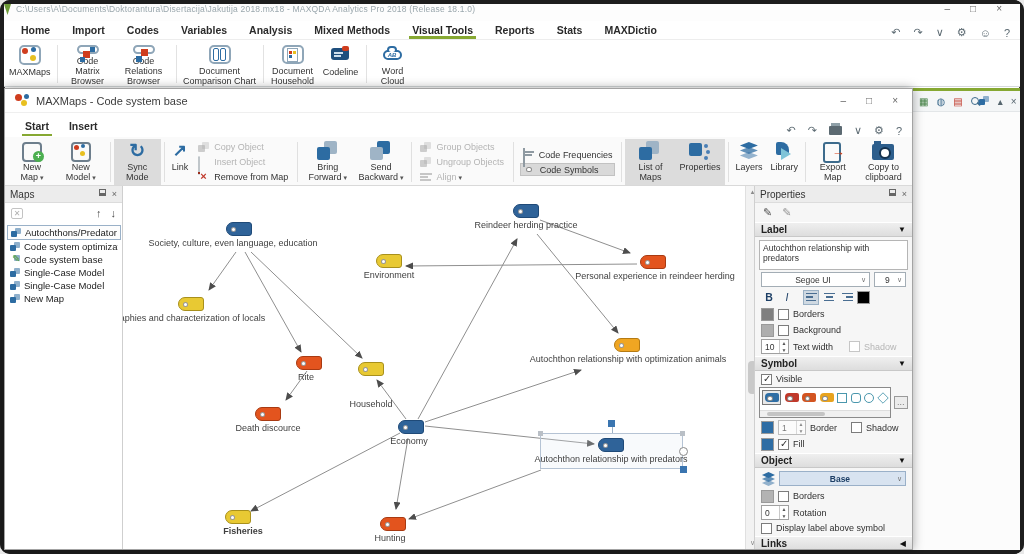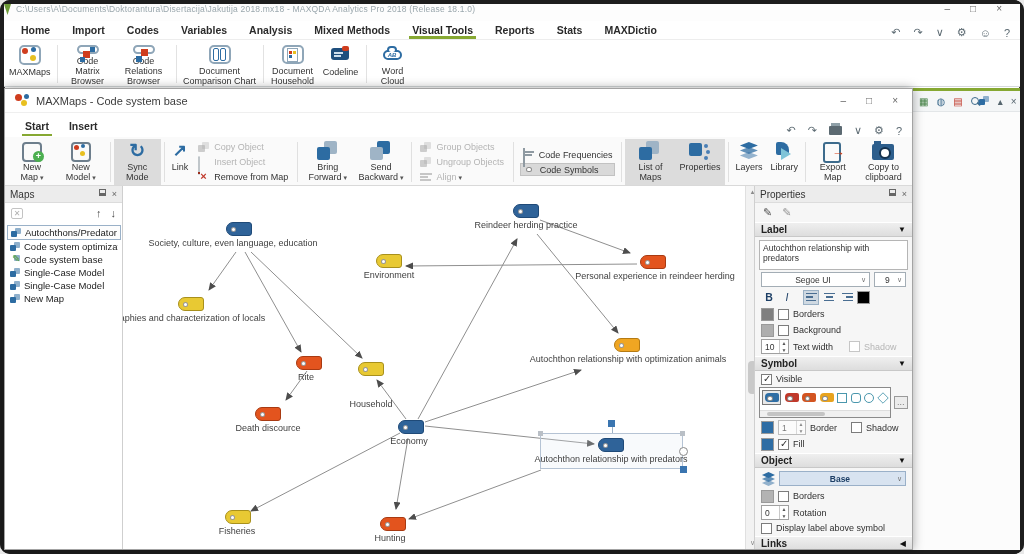--- a/index.html
+++ b/index.html
@@ -594,21 +594,21 @@
         </div><div class="clabel" style="left: 248px; top: 176px; margin-top: 37px;">Household</div><div class="cnode" style="left: 132px; top: 221px; background: rgb(227, 84, 30); border-color: rgb(168, 58, 18);">
           <span class="cdot"></span>
         </div><div class="clabel" style="left: 145px; top: 237px;">Death discource</div><div class="cnode" style="left: 275px; top: 234px; background: rgb(47, 99, 153); border-color: rgb(31, 74, 120);">
           <span class="cdot"></span>
         </div><div class="clabel" style="left: 286px; top: 250px;">Economy</div><div class="cnode" style="left: 491px; top: 152px; background: rgb(240, 166, 34); border-color: rgb(181, 122, 18);">
           <span class="cdot"></span>
         </div><div class="clabel" style="left: 505px; top: 168px;">Autochthon relationship with optimization animals</div><div class="cnode" style="left: 475px; top: 252px; background: rgb(47, 99, 153); border-color: rgb(31, 74, 120);">
           <span class="cdot"></span>
         </div><div class="clabel" style="left: 488px; top: 268px;">Autochthon relationship with predators</div><div class="cnode" style="left: 102px; top: 324px; background: rgb(232, 201, 51); border-color: rgb(168, 144, 28);">
           <span class="cdot"></span>
-        </div><div class="clabel" style="left: 114px; top: 340px;">Fisheries</div><div class="cnode" style="left: 257px; top: 331px; background: rgb(227, 84, 30); border-color: rgb(168, 58, 18);">
+        </div><div class="clabel" style="left: 120px; top: 340px; font-weight: bold;">Fisheries</div><div class="cnode" style="left: 257px; top: 331px; background: rgb(227, 84, 30); border-color: rgb(168, 58, 18);">
           <span class="cdot"></span>
         </div><div class="clabel" style="left: 267px; top: 347px;">Hunting</div><div class="hnd stem" style="left: 488.5px; top: 241px; width: 1px; height: 6px;"></div><div class="hnd sqb" style="left: 485px; top: 234px;"></div><div class="hnd tick" style="left: 415px; top: 245px;"></div><div class="hnd tick" style="left: 557px; top: 245px;"></div><div class="hnd circ" style="left: 556px; top: 261px;"></div><div class="hnd sqb" style="left: 557px; top: 280px;"></div></div>
 
     <div class="vscroll">
       <span class="ar" style="top:0;">▴</span>
       <span class="thumb" style="top:175px; height:33px;"></span>
       <span class="ar" style="bottom:0;">∨</span>
     </div>
 
     <div class="props-panel">

